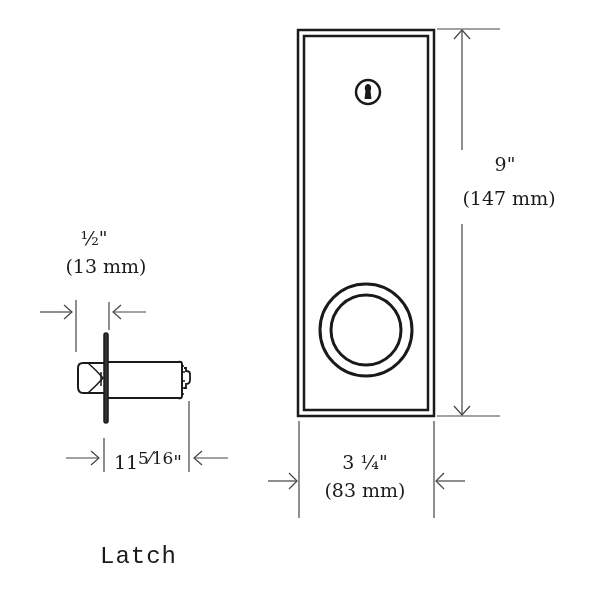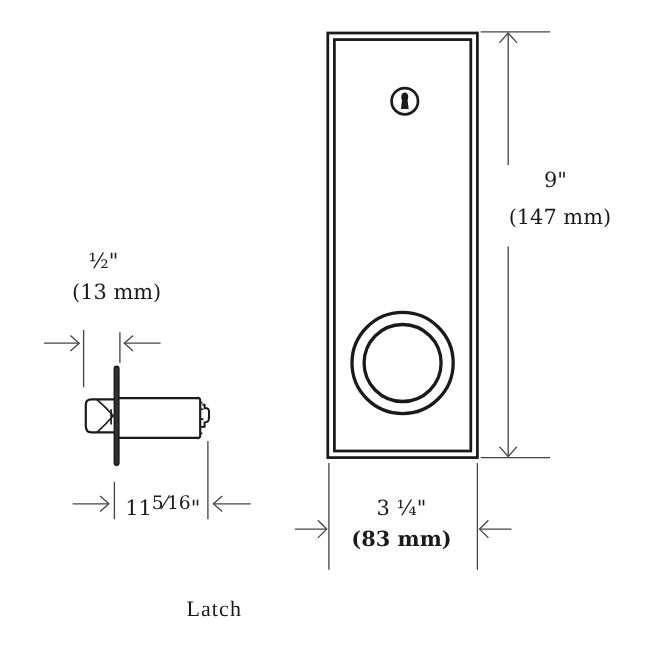--- a/index.html
+++ b/index.html
@@ -9,25 +9,25 @@
     position: absolute;
     font-family: "DejaVu Serif", "Liberation Serif", serif;
     font-size: 19px;
     color: #1a1a1a;
     text-align: center;
     white-space: nowrap;
     line-height: 24px;
   }
   .caption {
     position: absolute;
-    font-family: Liberation Serif, serif;
-    font-size: 20px;
+    font-family: Liberation Mono, monospace;
+    font-size: 24px;
     color: #1a1a1a;
     letter-spacing: 1px;
-    text-align: right;
+    text-align: left;
     white-space: nowrap;
   }
   .frac { font-size: 17px; vertical-align: 5px; }
 </style>
 </head>
 <body>
 
 <div id="canvas">
 
   <svg width="600" height="600" viewBox="0 0 600 600">
@@ -104,17 +104,17 @@
   <div class="dim-text" style="left:52px; top:254px; width:108px;">(13 mm)</div>
 
   <div class="dim-text" style="left:110px; top:446px; width:76px;">
     <span>11</span><span class="frac">5⁄16</span><span>"</span>
   </div>
 
   <div class="dim-text" style="left:470px; top:152px; width:70px;">9"</div>
   <div class="dim-text" style="left:450px; top:186px; width:118px;">(147 mm)</div>
 
   <div class="dim-text" style="left:320px; top:450px; width:90px;">3 ¼"</div>
-  <div class="dim-text" style="left:310px; top:478px; width:110px;font-weight:bold;">(83 mm)</div>
+  <div class="dim-text" style="left:310px; top:478px; width:110px;">(83 mm)</div>
 
   <div class="caption" style="left:100px; top:543px; width:120px;">Latch</div>
 
 </div>
 
 </body></html>

